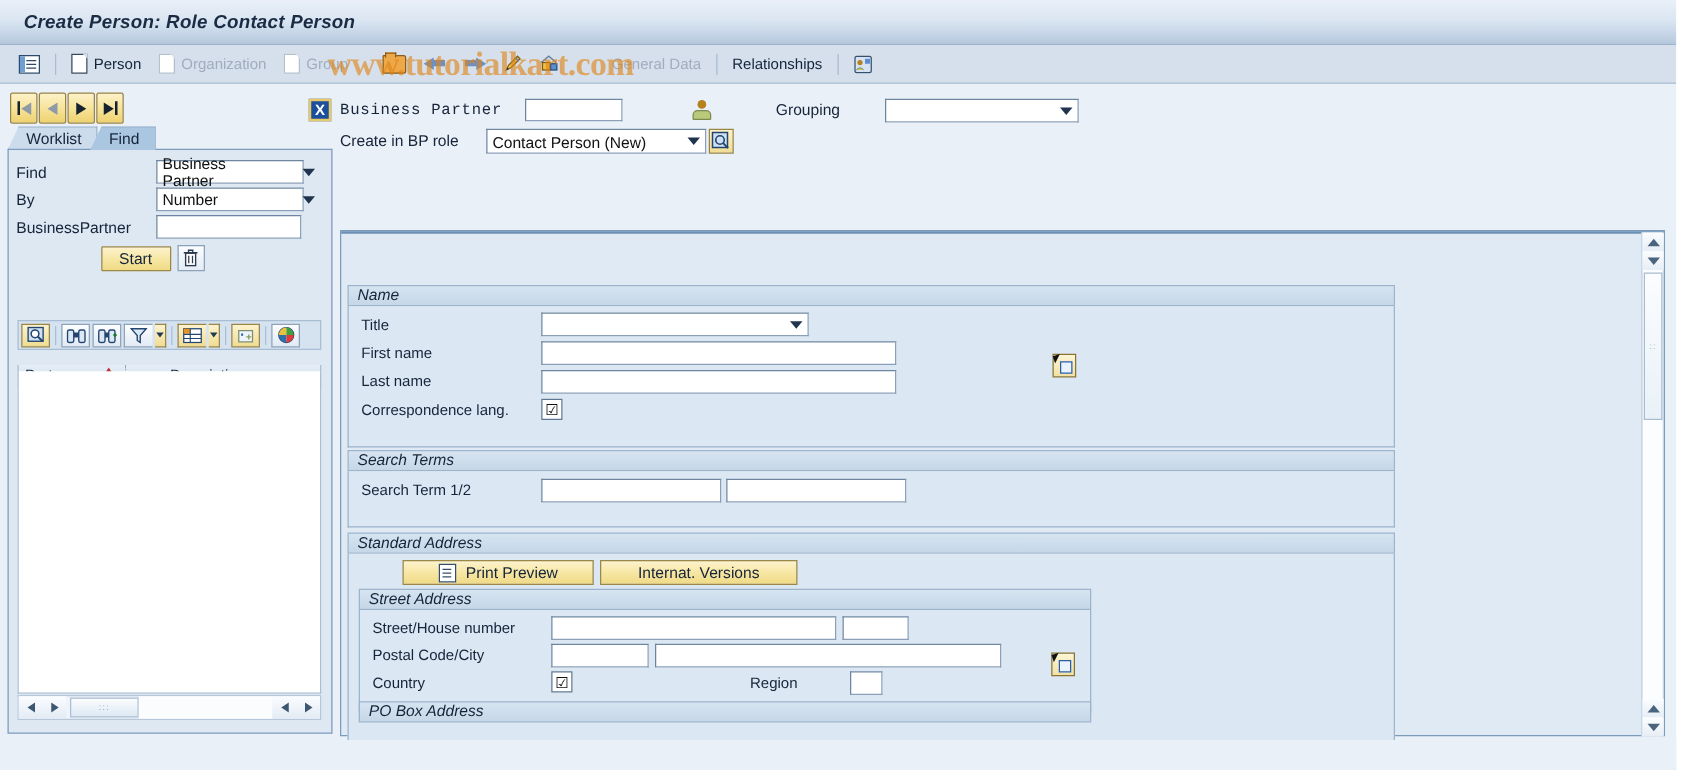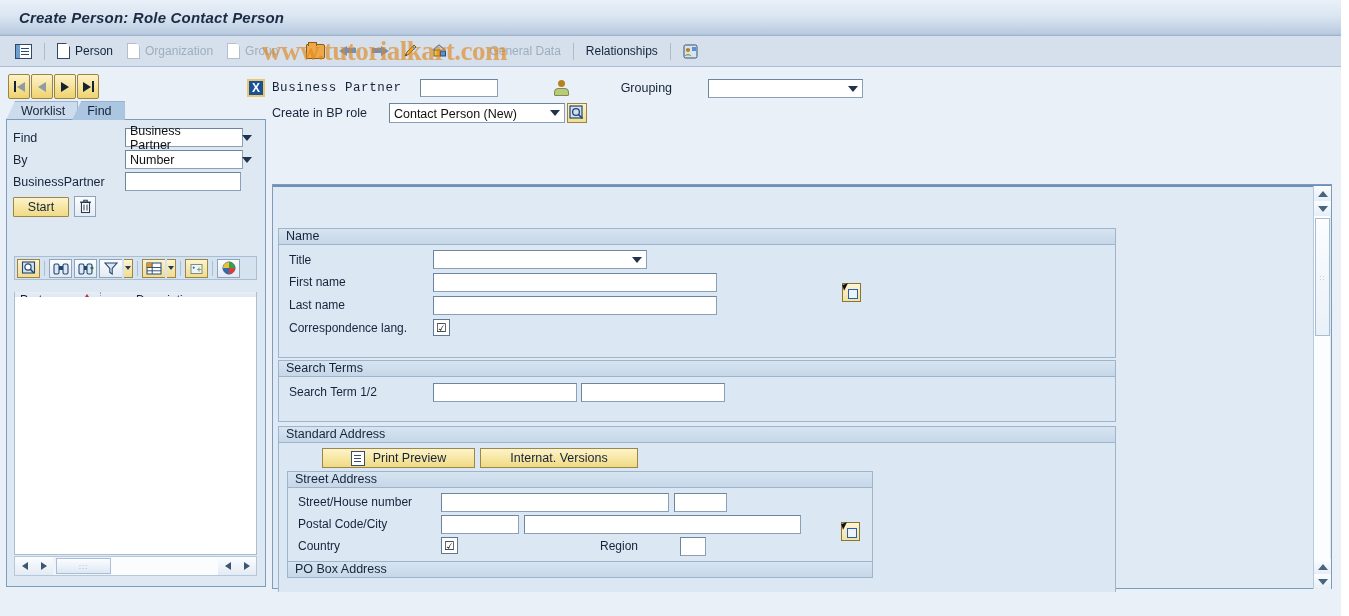--- a/index.html
+++ b/index.html
@@ -124,21 +124,21 @@
 
   
   .leftpanel{
     position:absolute;left:6px;top:119px;width:260px;height:468px;
     background:#dde8f3;border:1px solid #7d9cbc;box-sizing:border-box;
   }
   .lp-inner{position:absolute;left:6px;top:7px;right:6px;}
   .frow{display:flex;align-items:center;height:21px;margin-bottom:1px;}
   .flabel{width:112px;font-size:12.5px;color:#16243a;}
   .fldbox{flex:1;}
-  .startrow{display:flex;justify-content:flex-start;align-items:center;gap:5px;margin-top:4px;padding-right:28px;}
+  .startrow{display:flex;justify-content:center;align-items:center;gap:5px;margin-top:4px;padding-right:28px;}
   .btn{
     background:linear-gradient(to bottom,#fdf3cd 0%,#f7e7a4 50%,#f0da86 100%);
     border:1px solid #9d8745;height:20px;box-sizing:border-box;
     font-size:12.5px;color:#16243a;display:inline-flex;align-items:center;justify-content:center;
     padding:0 12px;border-radius:1px;
   }
   .binbtn{
     width:22px;height:21px;border:1px solid #8ea3ba;background:linear-gradient(to bottom,#fbfdff,#e4ecf5);
     display:flex;align-items:center;justify-content:center;box-sizing:border-box;
   }
@@ -200,21 +200,21 @@
     position:absolute;left:0;top:21px;width:1060px;height:405px;
     background:#dfeaf5;border:1px solid #7d9cbc;box-sizing:border-box;
   }
   .mtabpanel:before{content:"";position:absolute;left:0;top:0;width:100%;height:2px;background:#6e90b4;}
 
   
   .grp{position:absolute;box-sizing:border-box;}
   .grp-hdr{
     height:17px;background:linear-gradient(to bottom,#d7e4f1,#c6d7e8);
     border:1px solid #9db4cb;border-bottom:1px solid #9db4cb;box-sizing:border-box;
-    font-size:12.5px;color:#16243a;padding-left:7px;line-height:15px;
+    font-size:12.5px;color:#16243a;padding-left:7px;line-height:15px;font-style:italic;
   }
   .grp-body{border:1px solid #9db4cb;border-top:none;background:#dbe7f3;box-sizing:border-box;position:relative;}
 
   .fldlabel{font-size:12px;color:#16243a;}
   .chk{
     width:17px;height:17px;background:#fff;border:1px solid #5e7792;box-sizing:border-box;
     display:flex;align-items:center;justify-content:center;font-size:12px;color:#111;line-height:1;
   }
   .pickbtn{
     width:19px;height:19px;border:1px solid #8c7430;box-sizing:border-box;

